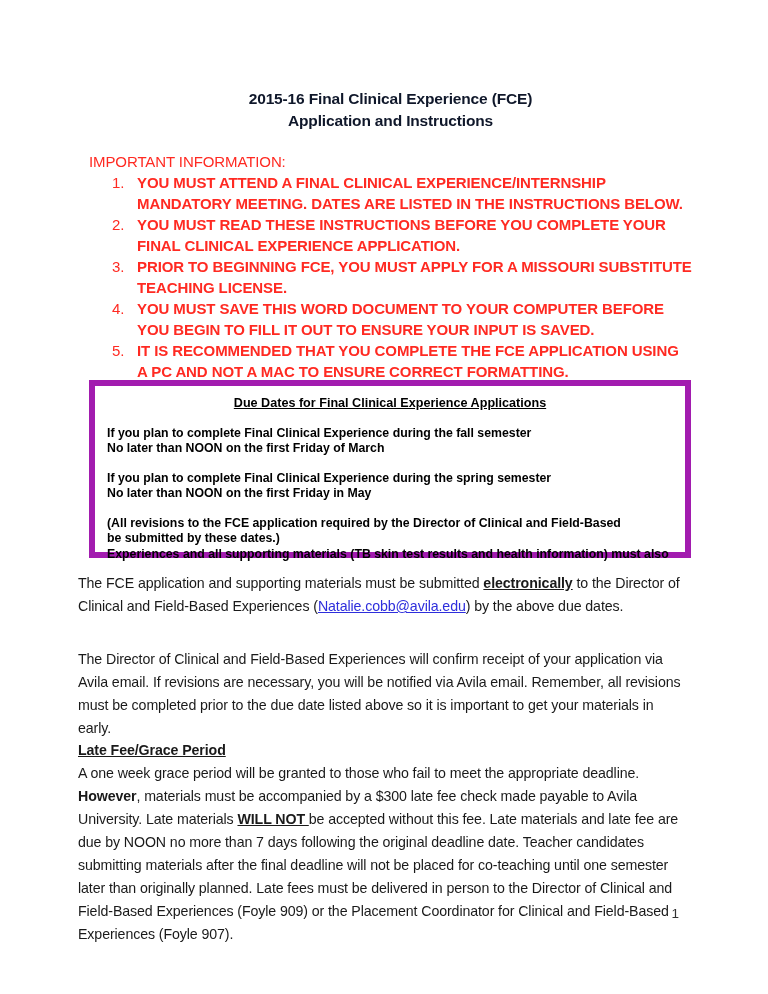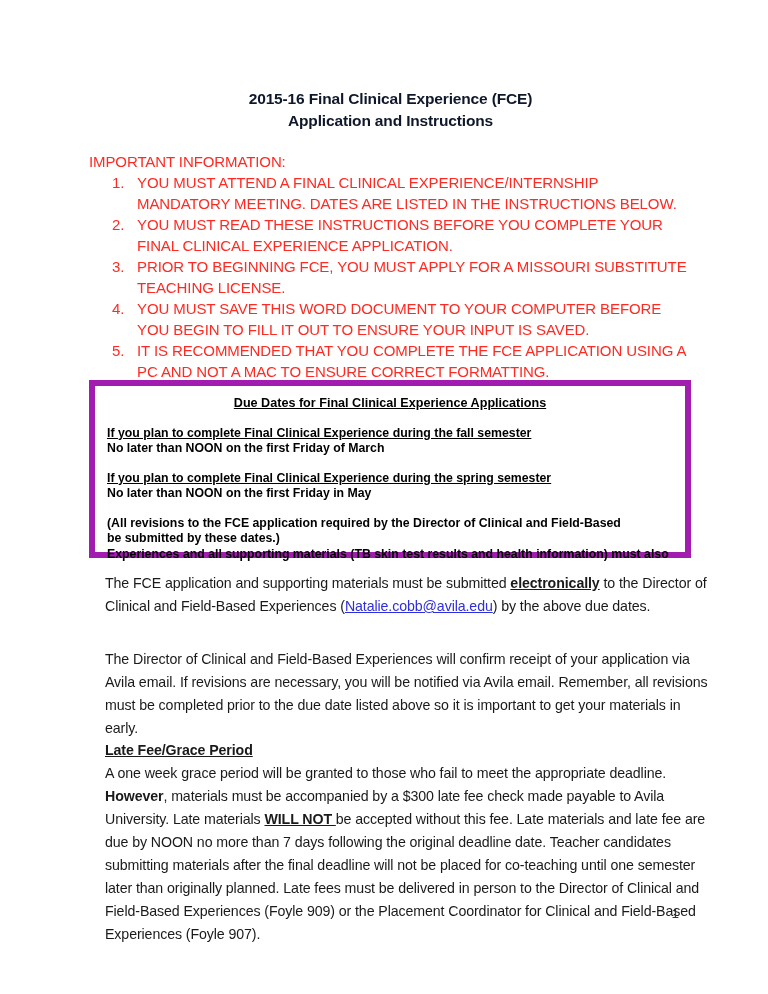--- a/index.html
+++ b/index.html
@@ -63,20 +63,21 @@
   }
   ol.important-list > li .num {
     position: absolute;
     left: 23px;
     top: 0;
     width: 24px;
     text-align: left;
   }
   ol.important-list > li .txt {
     display: block;
+    font-weight: bold;
   }
 
   
   .due-box {
     position: absolute;
     left: 89px;
     top: 380px;
     width: 602px;
     height: 178px;
     border: 6px solid #a21caf;
@@ -92,31 +93,30 @@
     color: #000;
   }
   .due-title {
     text-align: center;
     text-decoration: underline;
     margin-bottom: 14px;
     font-size: 12.6px;
   }
   .due-group { margin-bottom: 14px; }
   .due-group .lead {
-    text-decoration: underline;
     display: block;
   }
   .due-group .detail { display: block; }
   .due-note { display: block; }
   .due-note span { display: block; }
 
   
   .body-section {
     position: absolute;
-    left: 105px;
+    left: 78px;
     width: 605px;
     font-size: 14.2px;
     line-height: 23px;
     letter-spacing: -0.1px;
     color: #1a1a1a;
   }
   .p1 { top: 572px; }
   .p2 { top: 648px; }
   .p3 { top: 739px; }
 

